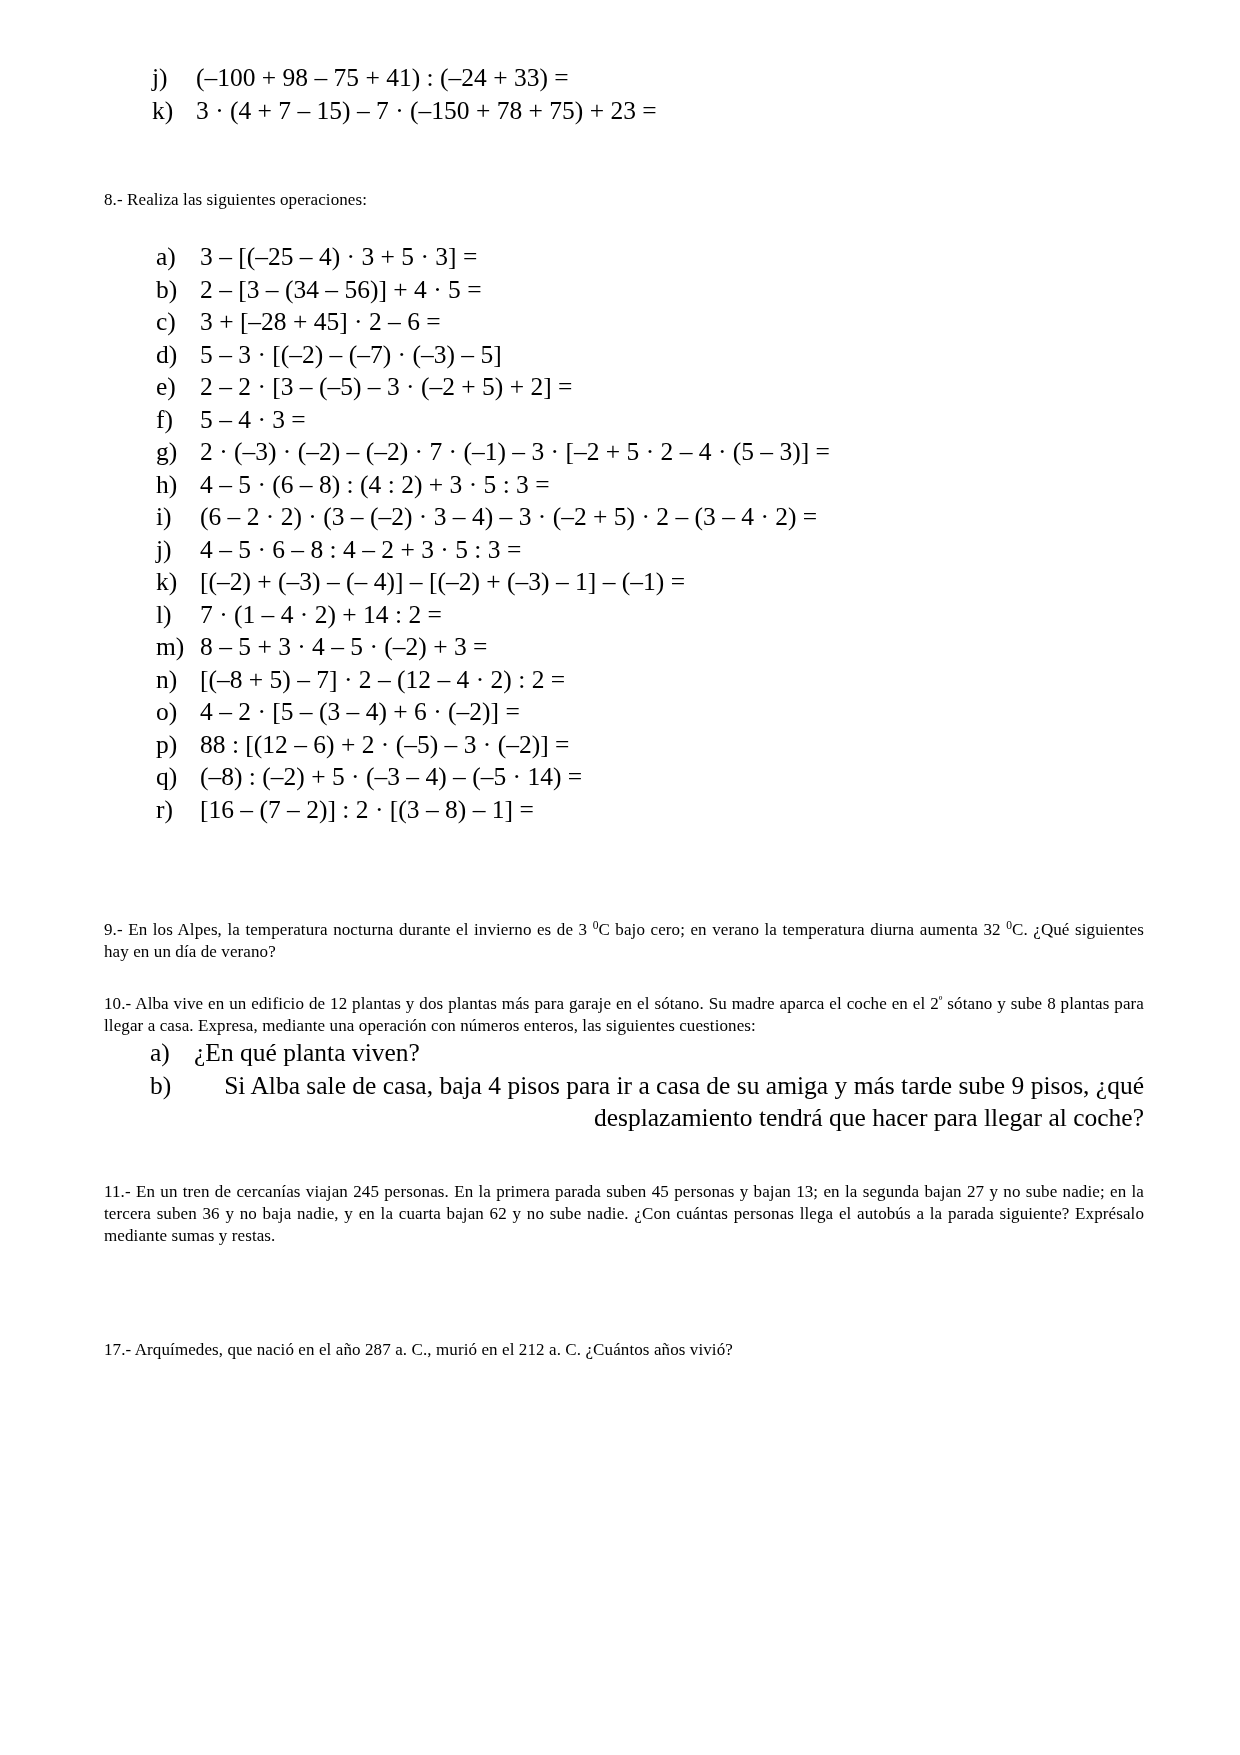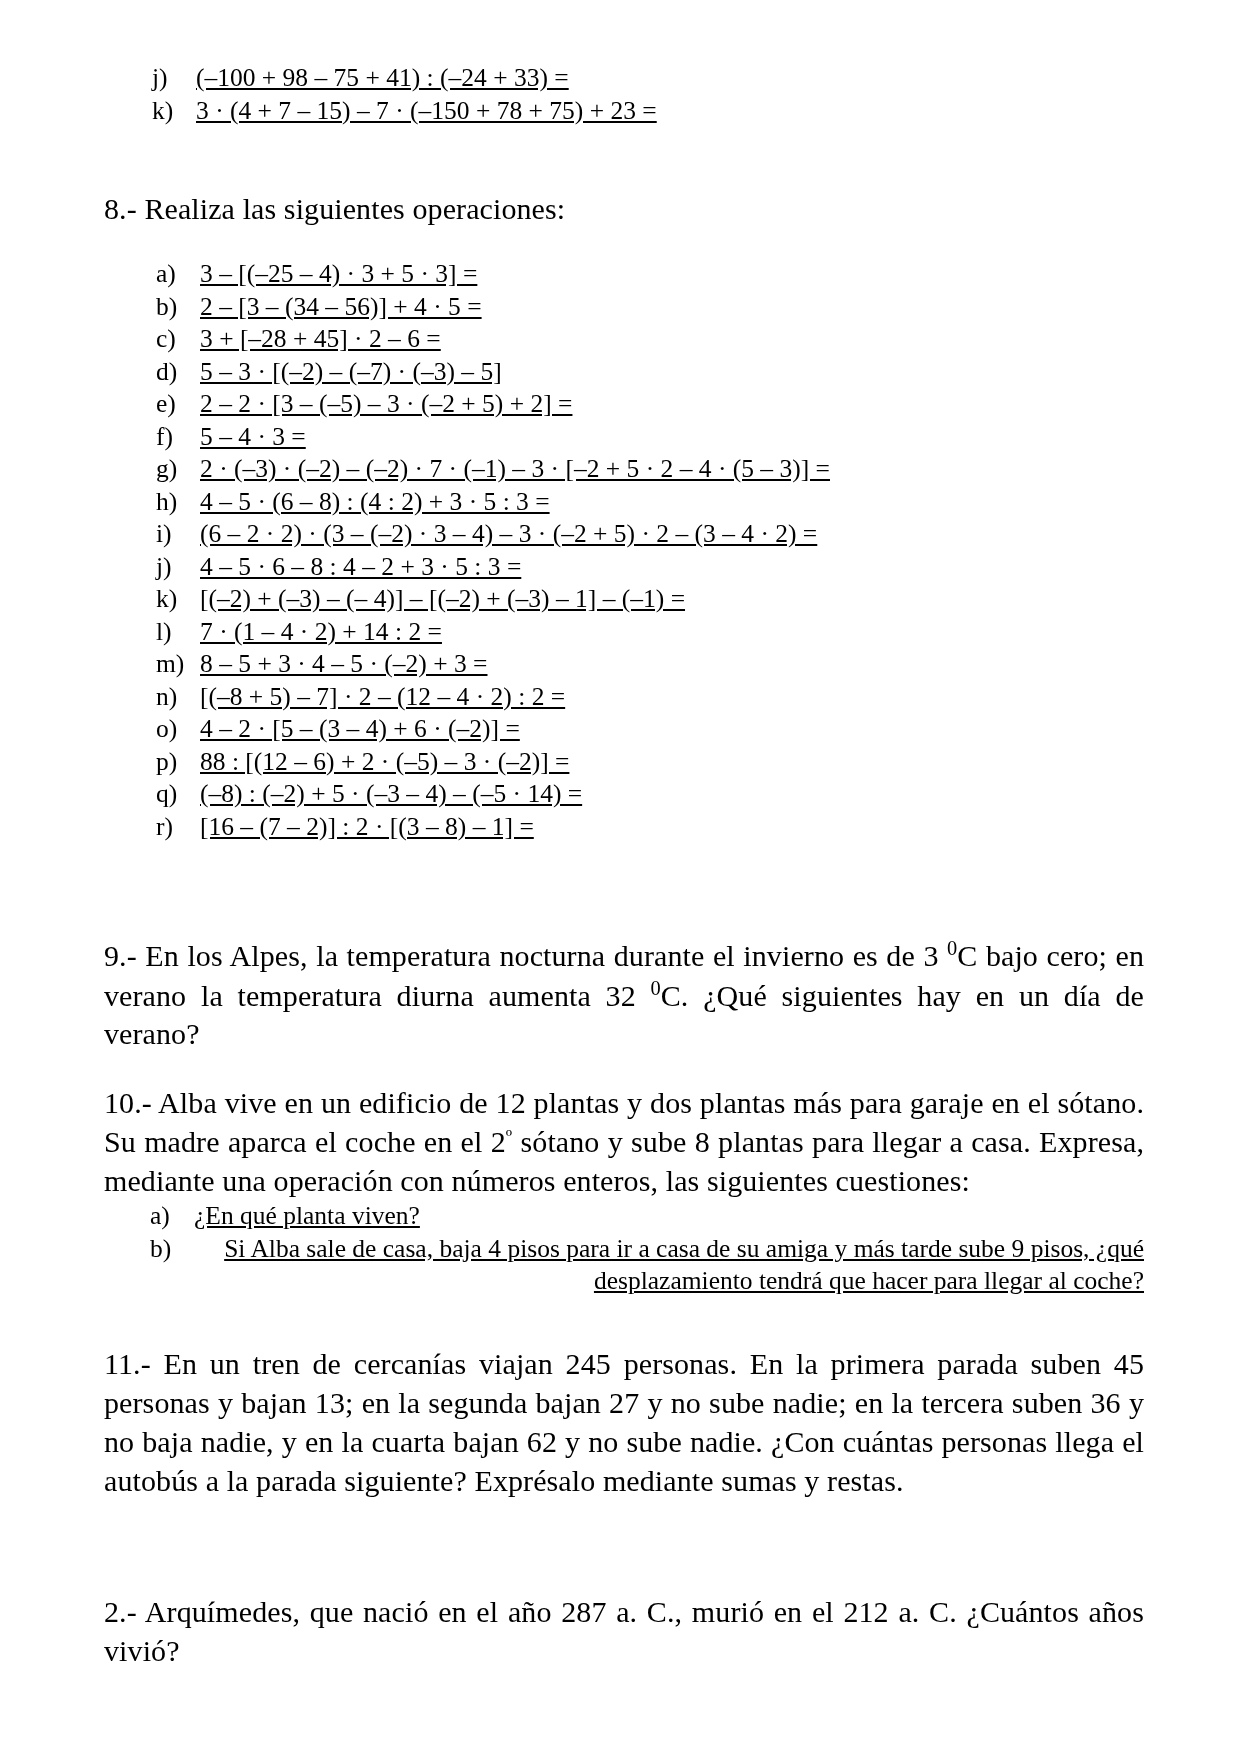--- a/index.html
+++ b/index.html
@@ -17,21 +17,21 @@
   }
   .page {
     box-sizing: border-box;
     width: 1240px;
     height: 1755px;
     padding: 62px 96px 0 104px;
   }
 
   
   .para {
-    font-size: 30px;
+    font-size: 17px;
     line-height: 1.30;
     text-align: justify;
     margin: 0;
     letter-spacing: 0.1px;
   }
   .spacer-m  { height: 30px; }
   .spacer-l  { height: 46px; }
   .spacer-xl { height: 62px; }
 
   
@@ -46,21 +46,20 @@
     font-size: 25.5px;
     line-height: 1.275;
   }
   .abc-row .marker {
     flex: 0 0 auto;
     width: 44px;
     text-align: left;
   }
   .abc-row .body {
     flex: 1 1 auto;
-    text-decoration: underline;
   }
   
   .indent-1 { padding-left: 48px; }   
   .indent-2 { padding-left: 52px; }   
   .indent-3 { padding-left: 46px; }   
 
   .abc-row.wrap .body { text-align: right; }
 
   
   .deg {
@@ -192,18 +191,18 @@
 
   <div class="spacer-l"></div>
 
   <p class="para">11.- En un tren de cercanías viajan 245 personas. En la primera parada suben 45 personas y bajan 13; en la segunda bajan 27 y no sube nadie; en la tercera suben 36 y no baja nadie, y en la cuarta bajan 62 y no sube nadie. ¿Con cuántas personas llega el autobús a la parada siguiente? Exprésalo mediante sumas y restas.</p>
 
   <div class="spacer-l"></div>
 
 
   <div class="spacer-l"></div>
 
-  <p class="para">2.- Arquímedes, que nació en el año 287 a. C., murió en el 212 a. C. ¿Cuántos años vivió?</p>
+  <p class="para">17.- Arquímedes, que nació en el año 287 a. C., murió en el 212 a. C. ¿Cuántos años vivió?</p>
 
   <div class="spacer-l"></div>
 
 
 </div>
 
 </body></html>

